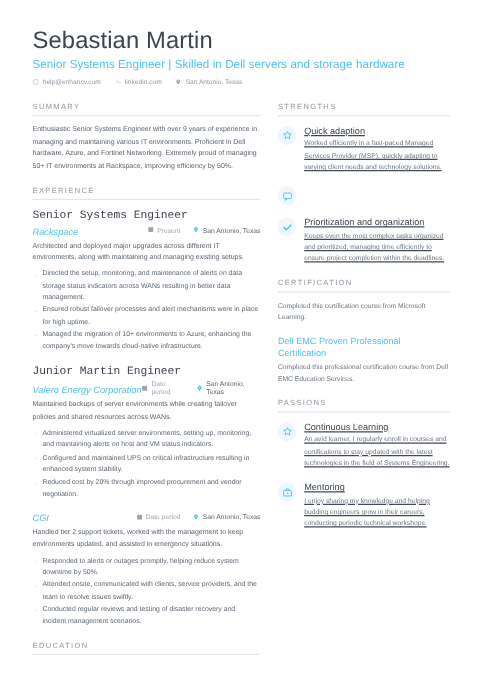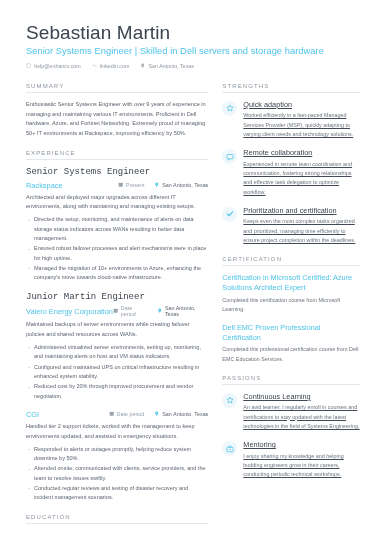--- a/index.html
+++ b/index.html
@@ -26,21 +26,21 @@
 
   .sec-title { font-size: 6px; letter-spacing: 1.1px; color: #8d96a0; text-transform: uppercase; }
   .sec-rule { height: 1px; background: #e3e6ea; margin-top: 3px; margin-bottom: 7px; }
   .sec { margin-bottom: 11px; }
 
   .para { font-size: 5.6px; line-height: 1.75; color: #5b646f; }
 
   .job { margin-bottom: 9px; }
   .job-title { font-size: 9px; color: #3b444f; line-height: 1.3; font-family: Liberation Mono, monospace; }
   .job-meta { display: flex; align-items: center; margin-top: 2px; margin-bottom: 3px; }
-  .company { font-size: 7.4px; color: #4dc3e8; flex: 0 0 auto; }
+  .company { font-size: 7.4px; color: #4dc3e8; flex: 0 0 auto; font-style: italic; }
   .meta-right { margin-left: auto; display: flex; align-items: center; gap: 10px; }
   .meta-item { display: flex; align-items: center; gap: 2.5px; font-size: 5.4px; color: #9aa3ad; }
   .meta-item.loc { color: #5b646f; }
 
   .bullets { list-style: none; margin-top: 3px; }
   .bullets li { position: relative; padding-left: 8px; font-size: 5.5px; line-height: 1.7; color: #5b646f; margin-bottom: 1px; }
   .bullets li::before { content: "·"; position: absolute; left: 2px; top: -0.5px; color: #aab2bb; font-size: 7px; }
 
   
   .ritem { display: flex; gap: 6px; margin-bottom: 9px; text-decoration: underline; }
@@ -224,45 +224,40 @@
          <div class="itext">Worked efficiently in a fast-paced Managed Services Provider (MSP), quickly adapting to varying client needs and technology solutions.</div>
        </div>
      </div>
             <div class="ritem">
        <div class="ibadge">
                 <svg width="8" height="8" viewBox="0 0 12 12" aria-hidden="true">
                   <rect x="1.4" y="2.2" width="9.2" height="6.6" rx="1.1" fill="none" stroke="#4dc3e8" stroke-width="1.1"></rect>
                   <path d="M3.6 8.8 L3.6 10.9 L5.9 8.8" fill="none" stroke="#4dc3e8" stroke-width="1.1" stroke-linejoin="round"></path>
                 </svg>
               </div>
-       <div class="ibody">
-         <div class="ititle">Remote collaboration</div>
-         <div class="itext">Experienced in remote team coordination and communication, fostering strong relationships and effective task delegation to optimize workflow.</div>
-       </div>
      </div>
             <div class="ritem">
        <div class="ibadge">
                 <svg width="8" height="8" viewBox="0 0 12 12" aria-hidden="true">
                   <path d="M1.8 5.8 L4.6 8.6 L10.2 2.9" fill="none" stroke="#4dc3e8" stroke-width="1.7" stroke-linecap="round" stroke-linejoin="round"></path>
                 </svg>
               </div>
        <div class="ibody">
-         <div class="ititle">Prioritization and certification</div>
+         <div class="ititle">Prioritization and organization</div>
          <div class="itext">Keeps even the most complex tasks organized and prioritized, managing time efficiently to ensure project completion within the deadlines.</div>
        </div>
      </div>
           </div>
       </div>
 
       <div class="sec">
         <div class="sec-title">CERTIFICATION</div>
         <div class="sec-rule"></div>
         <div id="certs-container">
             <div class="cert">
-     <div class="cert-title">Certification in Microsoft Certified: Azure Solutions Architect Expert</div>
      <div class="cert-text">Completed this certification course from Microsoft Learning.</div>
    </div>
             <div class="cert">
      <div class="cert-title">Dell EMC Proven Professional Certification</div>
      <div class="cert-text">Completed this professional certification course from Dell EMC Education Services.</div>
    </div>
           </div>
       </div>
 
       <div class="sec">

